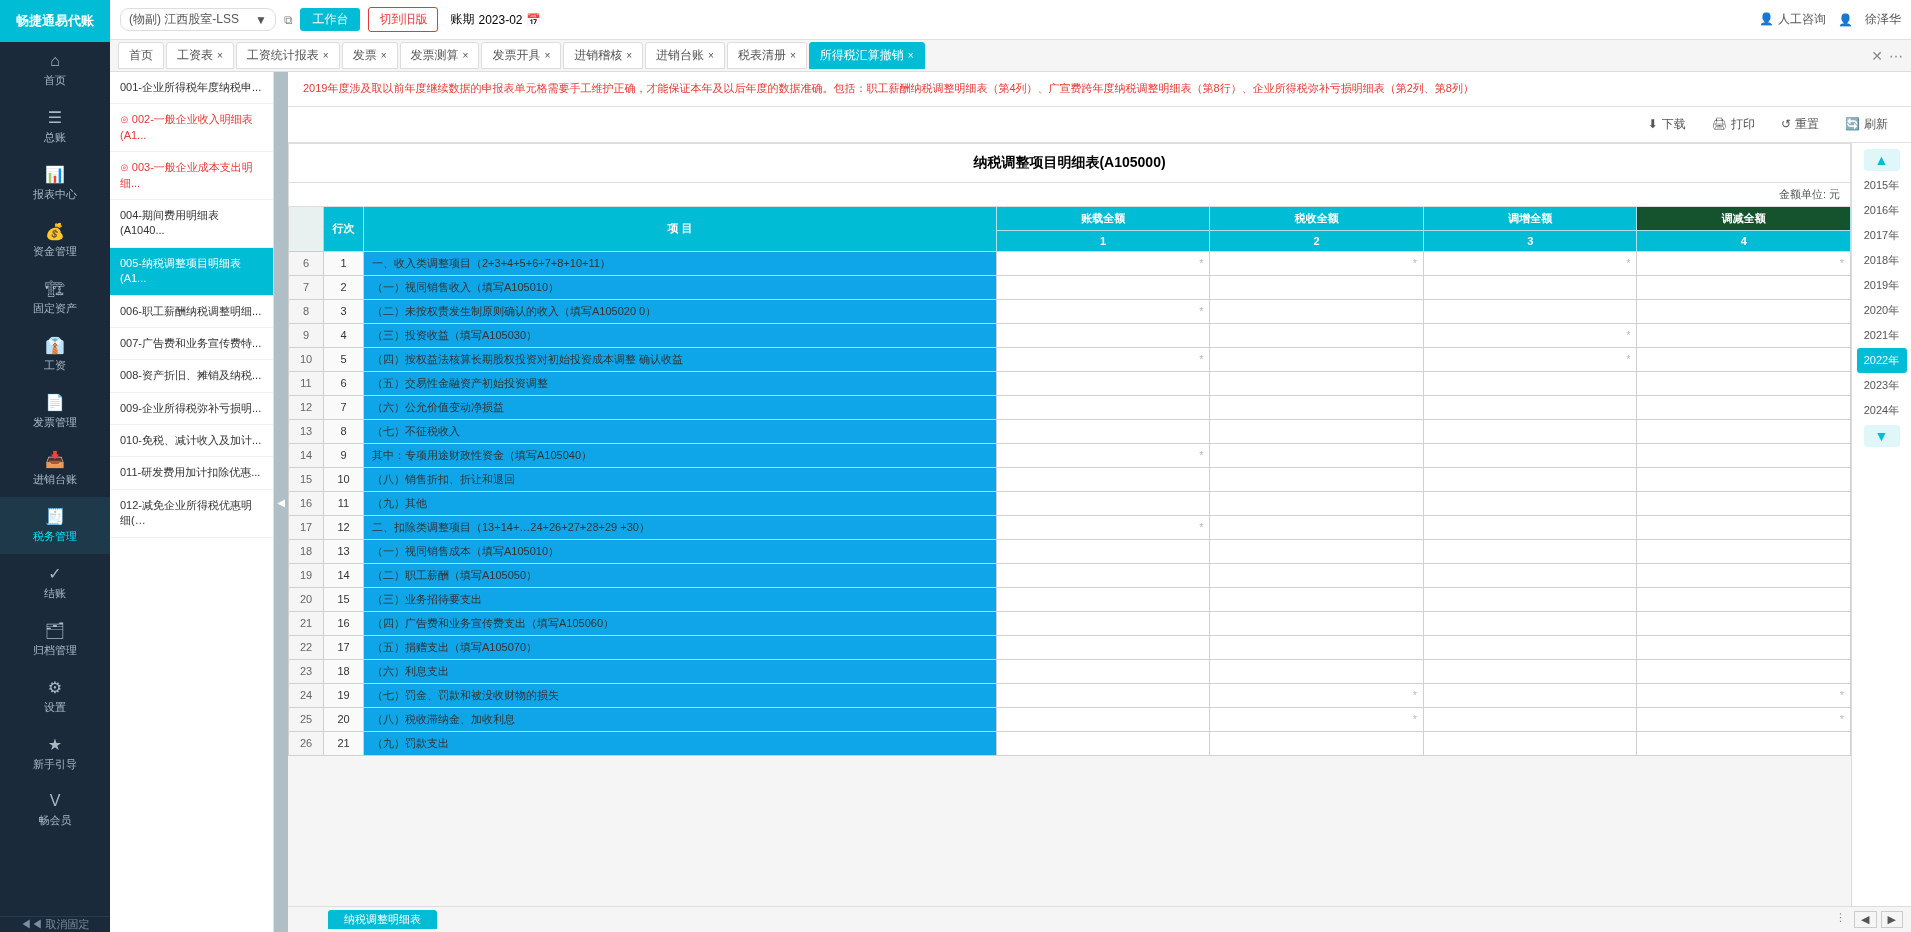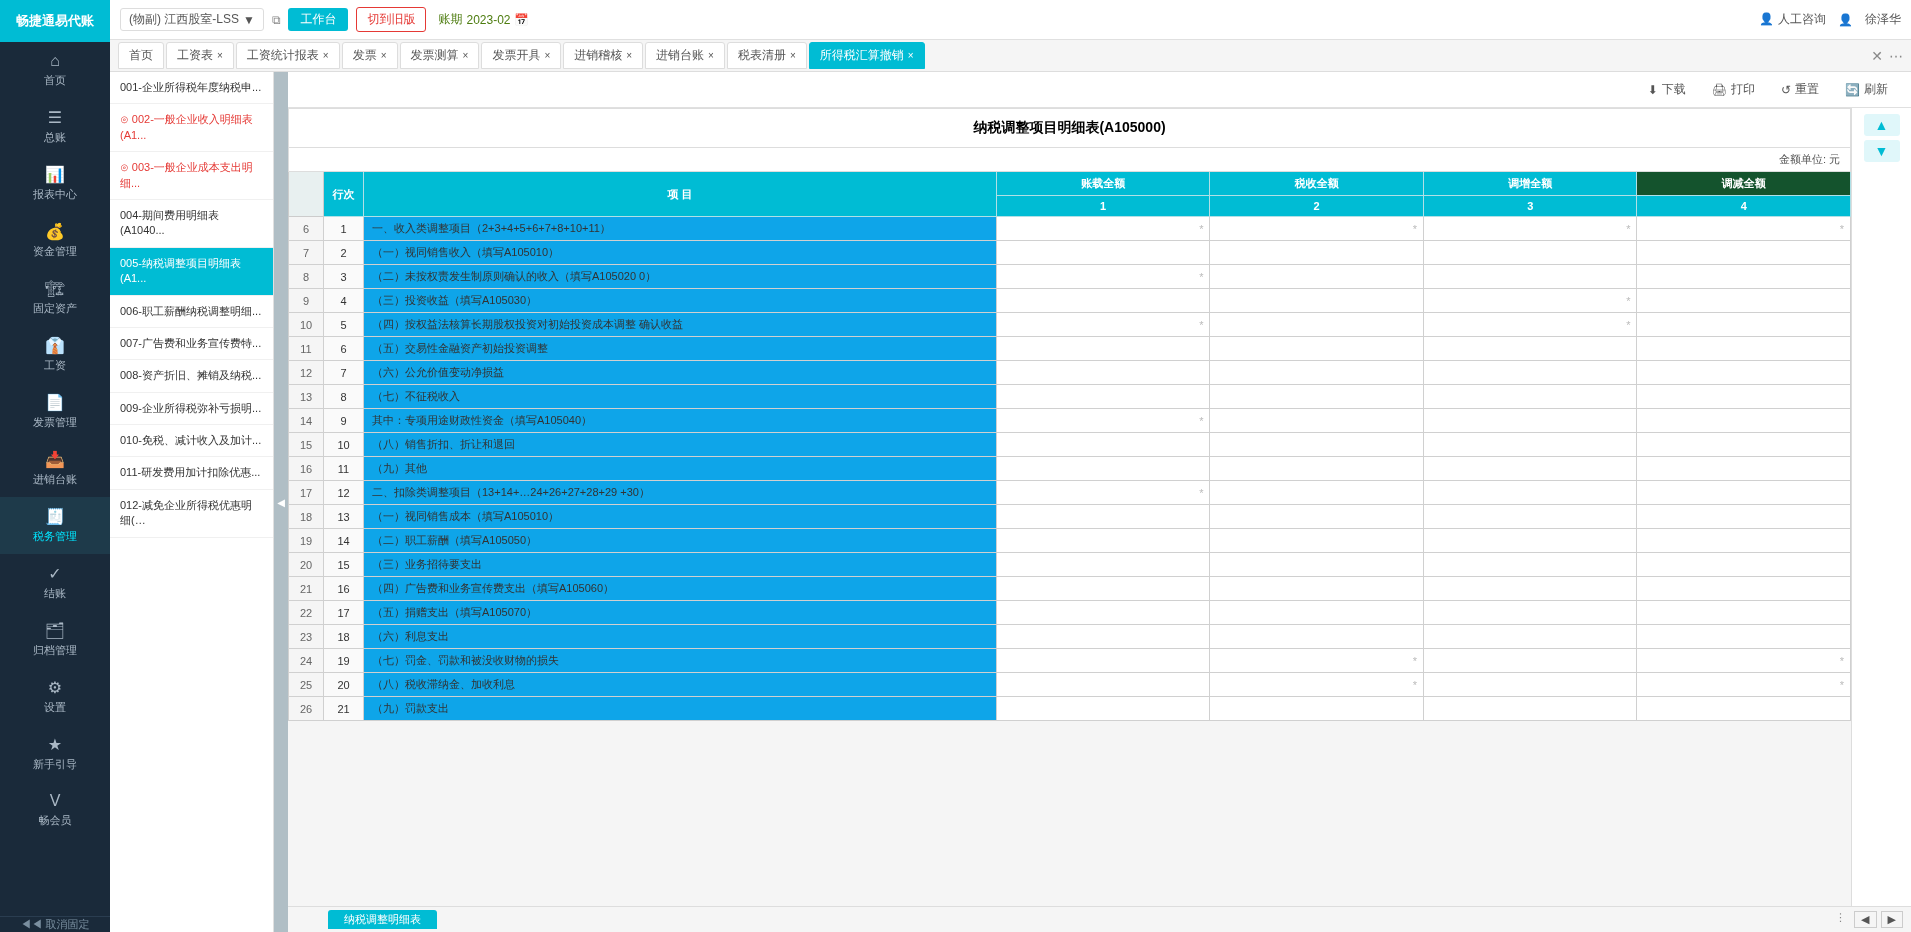--- a/index.html
+++ b/index.html
@@ -11,24 +11,24 @@
     .sidebar-item { display: flex; flex-direction: column; align-items: center; padding: 10px 5px; cursor: pointer; font-size: 11px; color: #aab8c5; gap: 3px; }
     .sidebar-item.active { background: #1e3a4a; color: #00e5ff; }
     .sidebar-item .icon { font-size: 16px; }
     .sidebar-bottom { margin-top: auto; font-size: 11px; color: #7a8fa0; text-align: center; cursor: pointer; border-top: 1px solid #2a3d50; }
 
     
     .main { flex: 1; display: flex; flex-direction: column; overflow: hidden; }
 
     
     .topbar { background: white; height: 40px; display: flex; align-items: center; padding: 0 10px; border-bottom: 1px solid #e0e0e0; gap: 8px; flex-shrink: 0; }
-    .topbar-company { display: flex; align-items: center; gap: 4px; color: #555; font-size: 12px; border: 1px solid #ddd; border-radius: 3px; padding: 2px 8px; }
+    .topbar-company { display: flex; align-items: center; gap: 16px; color: #555; font-size: 12px; border: 1px solid #ddd; border-radius: 9px; padding: 2px 8px; }
     .topbar-btn { background: #00bcd4; color: white; border: none; border-radius: 3px; padding: 3px 12px; cursor: pointer; font-size: 12px; }
     .topbar-btn-outline { background: white; color: #e53935; border: 1px solid #e53935; border-radius: 3px; padding: 3px 10px; cursor: pointer; font-size: 12px; }
-    .topbar-period { display: flex; align-items: center; gap: 4px; color: #4d7c0f; font-size: 12px; margin-left: 4px; }
+    .topbar-period { display: flex; align-items: center; gap: 4px; color: #000000; font-size: 12px; margin-left: 4px; }
     .topbar-right { margin-left: auto; display: flex; align-items: center; gap: 12px; font-size: 12px; color: #555; }
 
     
     .tabbar { background: #f5f5f5; height: 32px; display: flex; align-items: center; padding: 0 8px; border-bottom: 1px solid #ddd; overflow-x: auto; flex-shrink: 0; gap: 2px; }
     .tab { display: flex; align-items: center; gap: 4px; padding: 4px 10px; background: white; border: 1px solid #ddd; border-radius: 3px 3px 0 0; cursor: pointer; font-size: 12px; color: #555; white-space: nowrap; }
     .tab.active { background: #00bcd4; color: white; border-color: #00bcd4; }
     .tab .close-icon { font-size: 10px; color: inherit; cursor: pointer; }
 
     
     .content { flex: 1; display: flex; overflow: hidden; }
@@ -227,20 +227,23 @@
       <div class="left-panel-item">009-企业所得税弥补亏损明...</div>
       <div class="left-panel-item">010-免税、减计收入及加计...</div>
       <div class="left-panel-item">011-研发费用加计扣除优惠...</div>
       <div class="left-panel-item">012-减免企业所得税优惠明细(…</div>
     </div>
 
     <button class="collapse-btn">◀</button>
 
     <div class="right-content">
 
+      <div class="warning-bar">
+        <span>2019年度涉及取以前年度继续数据的申报表单元格需要手工维护正确，才能保证本年及以后年度的数据准确。包括：职工薪酬纳税调整明细表（第4列）、广宣费跨年度纳税调整明细表（第8行）、企业所得税弥补亏损明细表（第2列、第8列）</span>
+      </div>
 
       <div class="toolbar">
         <button class="toolbar-btn">
           <span>⬇</span>
           <span>下载</span>
         </button>
         <button class="toolbar-btn">
           <span>🖨</span>
           <span>打印</span>
         </button>
@@ -472,20 +475,32 @@
                   <td class="data-col"></td>
                   <td class="data-col"></td>
                   <td class="data-col"></td>
                 </tr>
               </tbody>
           </table>
         </div>
 
         <div class="year-panel">
           <button class="year-nav">▲</button>
+          <div id="year-list">
+              <div class="year-item">2015年</div>
+              <div class="year-item">2016年</div>
+              <div class="year-item">2017年</div>
+              <div class="year-item">2018年</div>
+              <div class="year-item">2019年</div>
+              <div class="year-item">2020年</div>
+              <div class="year-item">2021年</div>
+              <div class="year-item active">2022年</div>
+              <div class="year-item">2023年</div>
+              <div class="year-item">2024年</div>
+            </div>
           <button class="year-nav">▼</button>
         </div>
       </div>
 
       <div class="bottom-bar">
         <div class="bottom-tab">纳税调整明细表</div>
         <div class="bottom-nav">
           <span style="font-size:11px; color:#888; margin-right:4px;">⋮</span>
           <button class="bottom-nav-btn">◀</button>
           <button class="bottom-nav-btn">▶</button>

